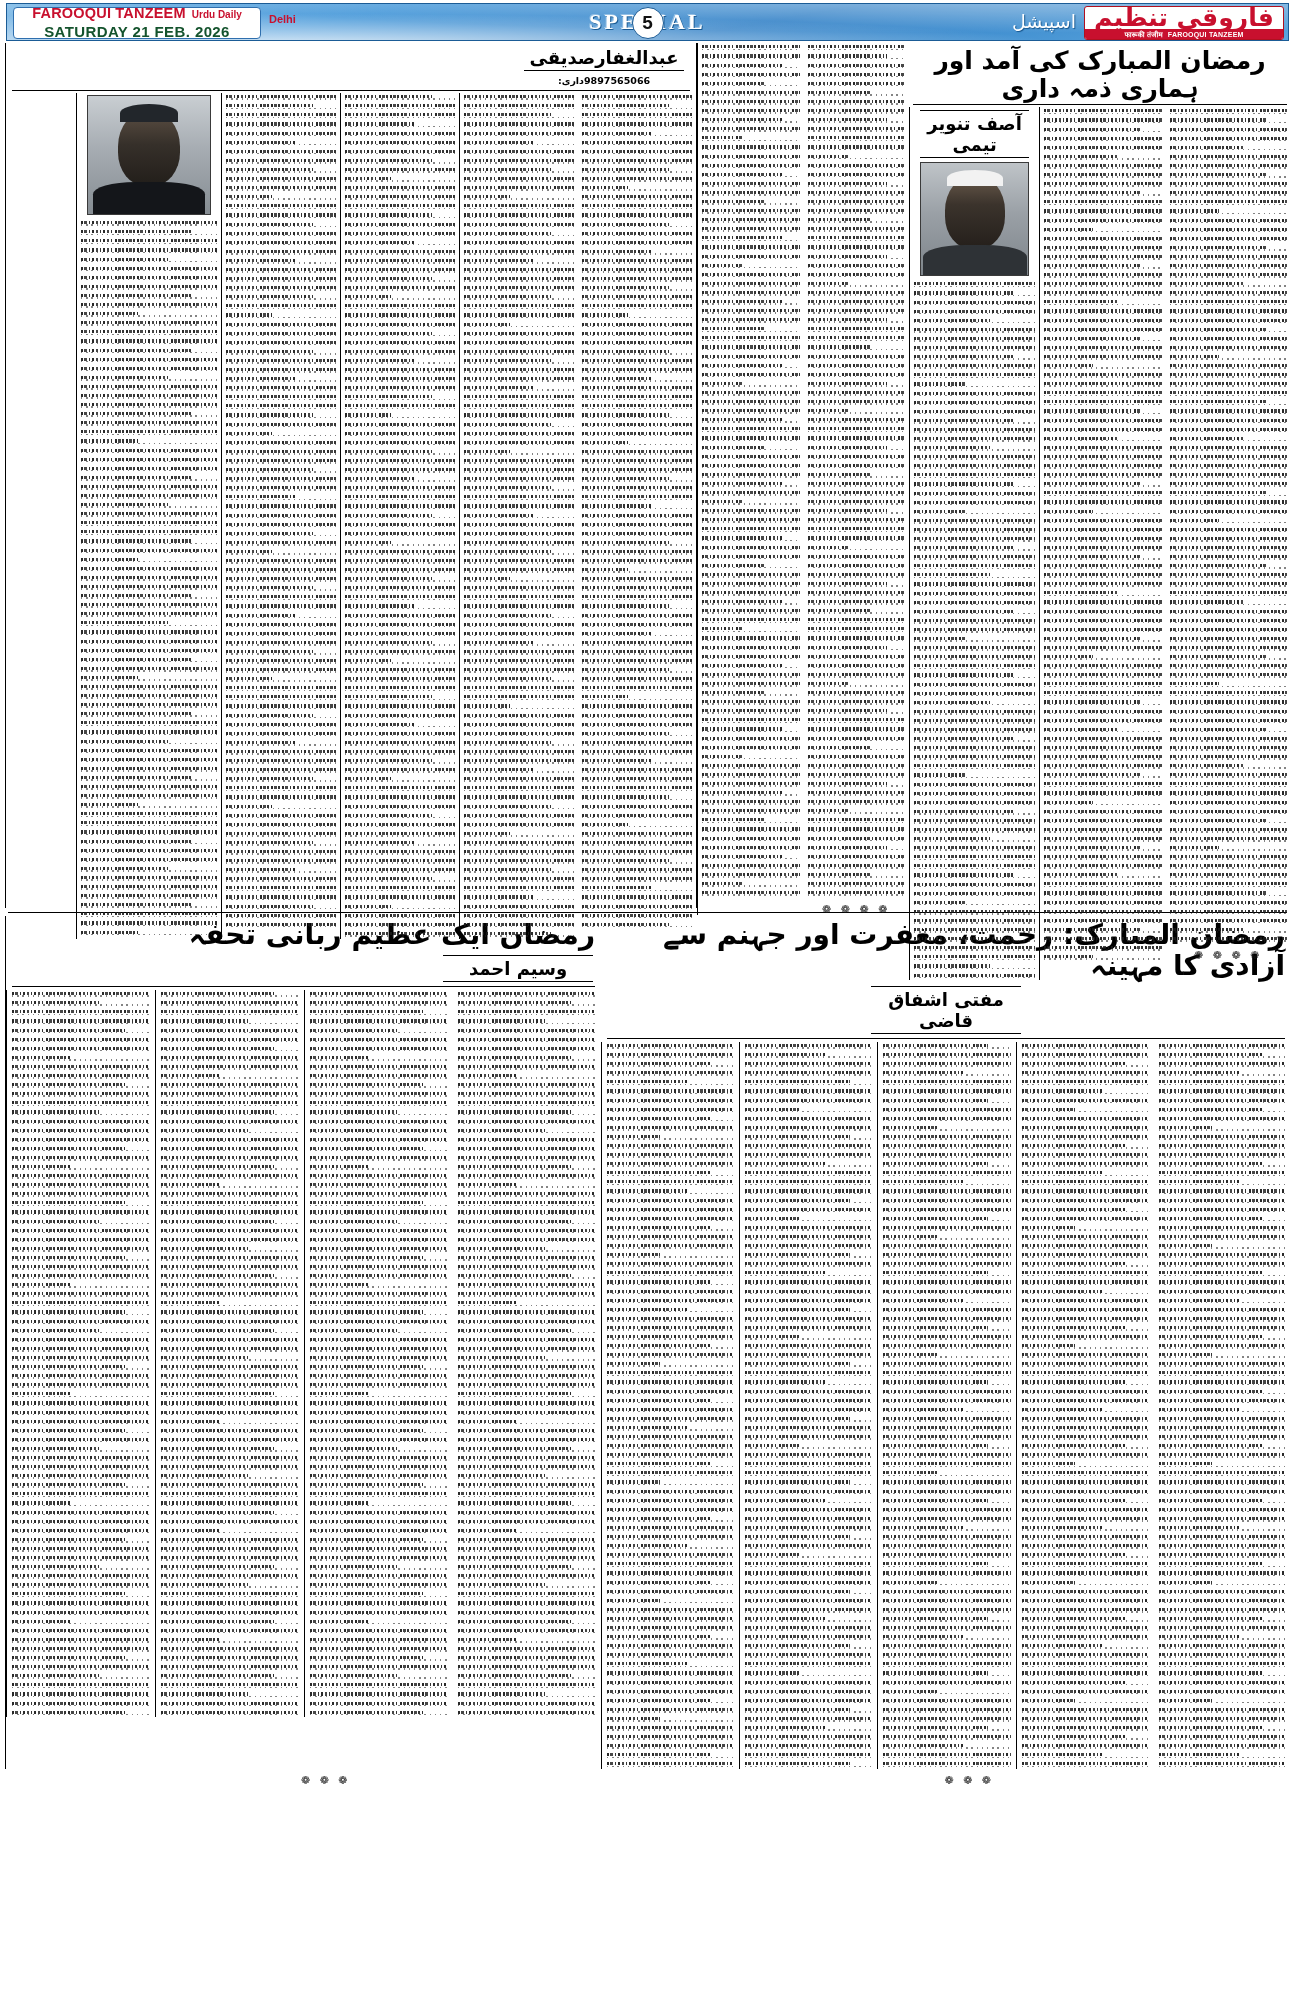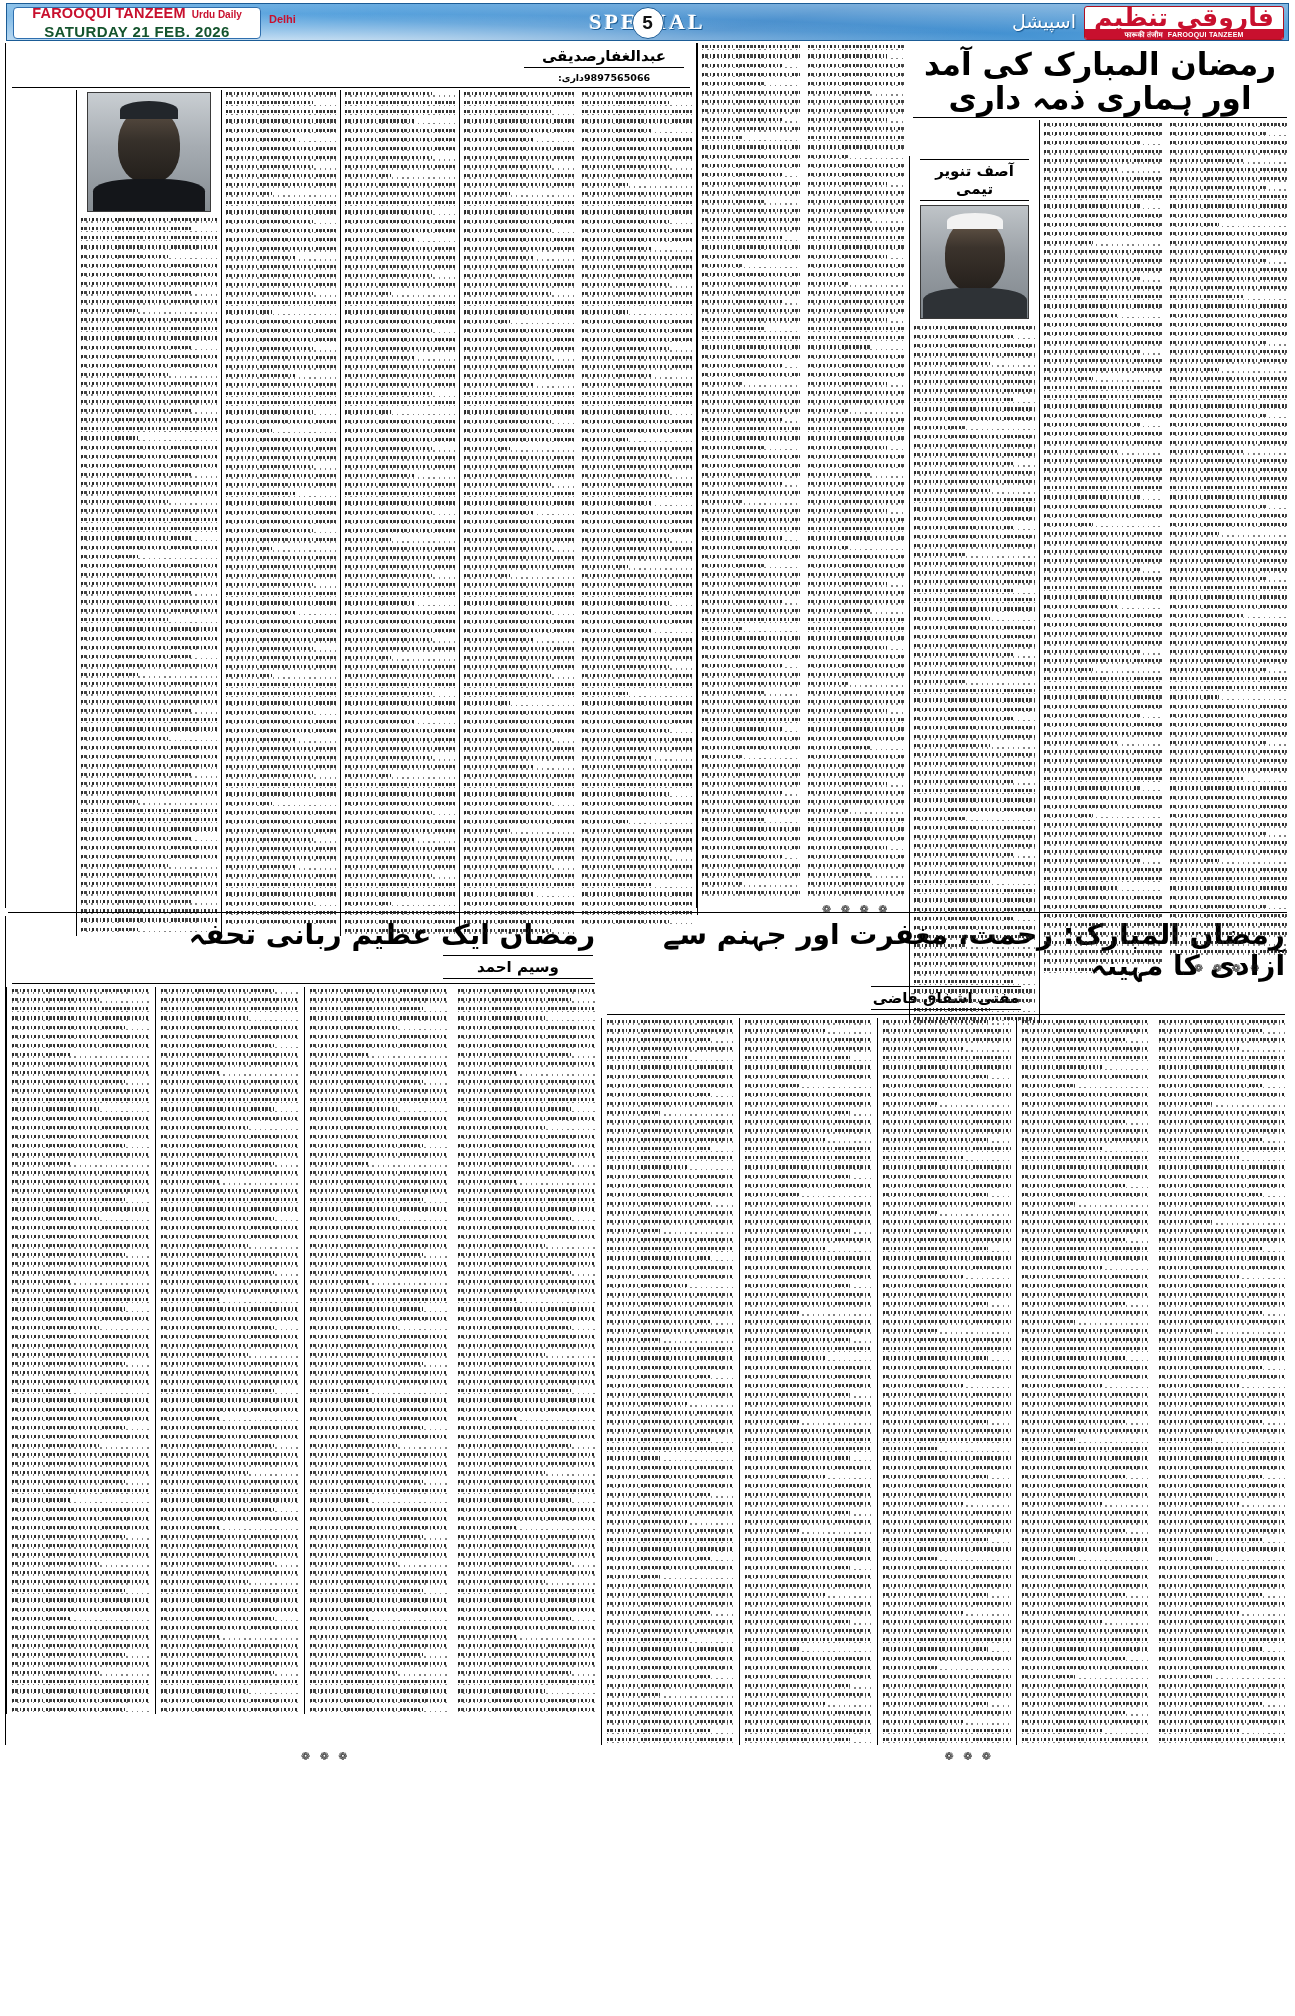--- a/index.html
+++ b/index.html
@@ -33,21 +33,21 @@
     text-shadow:1px 1px 1px #15558d;}
   .mh-logo{position:absolute;right:4px;top:2px;width:198px;height:32px;background:#fff;border:1px solid #b01020;
     border-radius:3px;z-index:4;overflow:hidden;display:flex;flex-direction:column;justify-content:flex-end;}
   .mh-logo-big{position:absolute;top:-2px;left:0;right:0;text-align:center;color:#c8102e;font-size:25px;
     font-weight:bold;letter-spacing:-1px;line-height:26px;}
   .mh-logo-bar{height:10px;background:#c8102e;display:flex;align-items:center;justify-content:center;gap:5px;z-index:2;}
   .mh-logo-bar span{color:#fff;font-size:7px;font-weight:bold;letter-spacing:.2px;font-family:"Liberation Sans",sans-serif;}
 
   
   .hdl{font-weight:bold;color:#000;text-align:center;line-height:1.1;}
-  .byline{text-align:center;font-size:15px;font-weight:bold;color:#000;
+  .byline{text-align:center;font-size:18px;font-weight:bold;color:#000;
     border-top:1px solid #000;border-bottom:1px solid #000;padding:2px 0;margin:3px 6px 4px 6px;}
   .contact{text-align:center;font-size:9.5px;font-weight:bold;color:#000;line-height:1.35;}
   .hrule{border:0;border-top:1.4px solid #000;margin:0;}
   .vrule{border-left:1px solid #000;}
 
   
   .col{position:relative;overflow:hidden;}
   .txt{--lh:9.1px;--c:#2b2b2b;}
   .txt .ln{height:var(--lh);position:relative;}
   .txt .ln:after{content:"";position:absolute;left:0;right:0;top:2.4px;height:3.1px;
@@ -101,21 +101,21 @@
       <div class="mh-logo-bar">
         <span>FAROOQUI TANZEEM</span>
         <span>फारूकी तंजीम</span>
       </div>
     </div>
   </div>
 
   <div class="top">
 
     <div class="band-left">
-      <div class="hdl" style="font-size:31px;margin:4px 4px 2px 4px;">رمضان المبارک کی آمد اور ہماری ذمہ داری</div>
+      <div class="hdl" style="font-size:25px;margin:4px 4px 2px 4px;">رمضان المبارک کی آمد اور ہماری ذمہ داری</div>
       <hr class="hrule" style="margin:2px 4px 0 4px;">
       <div style="display:flex;margin-top:2px;">
         <div class="col txt" style="width:126px;padding:0 4px;">
           <div class="ln"></div>
             <div class="ln sh"></div>
             <div class="ln"></div>
             <div class="ln"></div>
             <div class="ln sh2"></div>
           <div class="ln"></div>
             <div class="ln"></div>
@@ -295,21 +295,21 @@
           <div class="ln"></div>
             <div class="ln"></div>
             <div class="ln"></div>
             <div class="ln"></div>
             <div class="ln"></div>
           <div class="ln sh"></div>
             <div class="ln"></div>
             <div class="ln"></div>
             <div class="ln sh3"></div>
         </div>
-        <div class="col vrule" style="width:130px;padding:0 4px;margin-top:36px;">
+        <div class="col vrule" style="width:130px;padding:0 4px;">
           <div class="byline">آصف تنویر تیمی</div>
           <div class="photo" style="height:112px;margin:0 6px 4px 6px;">
             <div style="position:absolute;inset:0;background:linear-gradient(180deg,#bfc4c8 0%,#9aa0a6 45%,#7e858b 100%);"></div>
             <div class="head" style="top:12px;width:60px;height:74px;background:linear-gradient(180deg,#6a5b4c 0%,#3b332c 40%,#241f1b 100%);"></div>
             <div style="position:absolute;left:50%;transform:translateX(-50%);top:7px;width:56px;height:16px;border-radius:50% 50% 0 0;background:#f2f2f2;"></div>
             <div style="position:absolute;left:50%;transform:translateX(-50%);bottom:0;width:104px;height:30px;background:#2e3236;border-radius:40% 40% 0 0;"></div>
           </div>
           <div class="txt">
             <div class="ln"></div>
               <div class="ln sh"></div>

